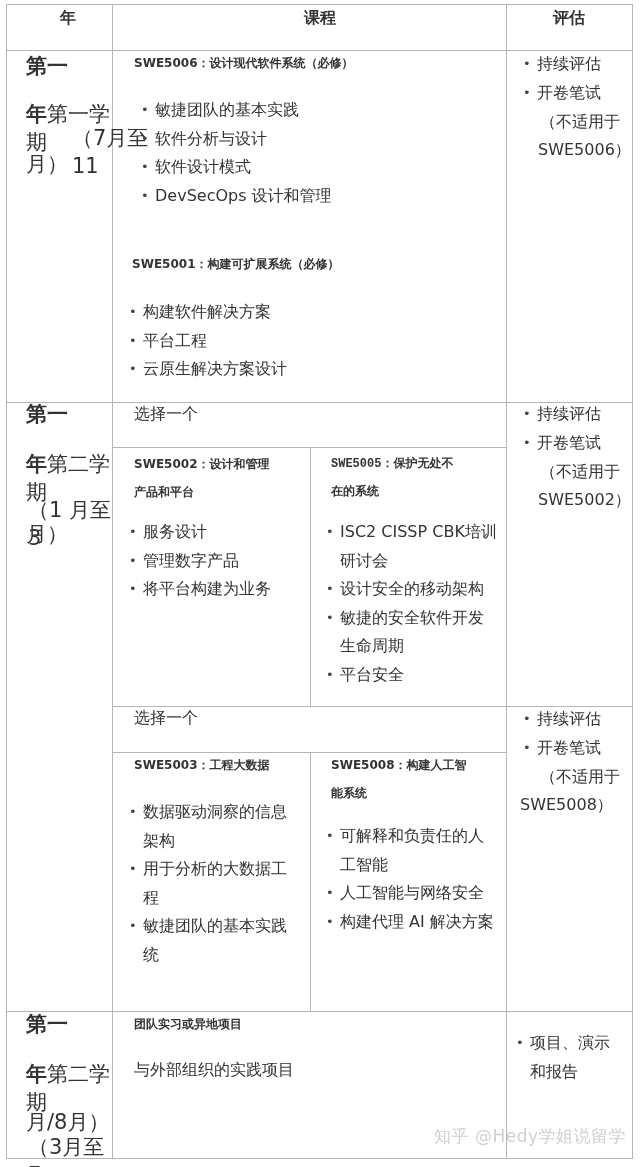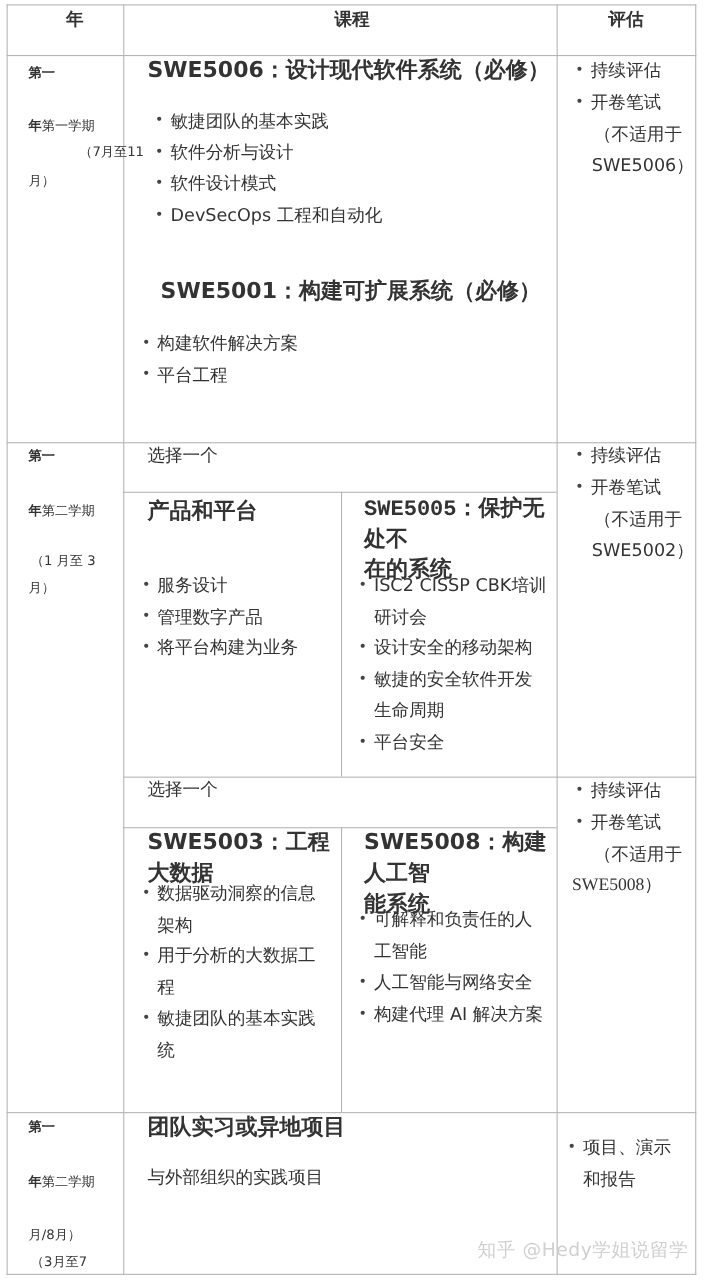--- a/index.html
+++ b/index.html
@@ -2,22 +2,22 @@
 <html><head>
 <meta charset="utf-8">
 <style>
   html, body { margin: 0; padding: 0; background: #ffffff; }
   body { width: 640px; height: 1167px; position: relative; overflow: hidden;
          font-family: "DejaVu Sans", "Liberation Sans", sans-serif; color: #333333; font-size: 16px; }
   .hl { position: absolute; height: 1px; background: #b5b5b5; }
   .vl { position: absolute; width: 1px; background: #b5b5b5; }
   .hdr { font-weight: bold; font-size: 16px; position: absolute; top: 8px; }
   .bold { font-weight: bold; }
-  .year { position: absolute; left: 26px; font-size: 12px; line-height: 28px; width: 86px; }
-  .title { position: absolute; font-weight: bold; font-size: 20px; line-height: 28px; }
+  .year { position: absolute; left: 26px; font-size: 21px; line-height: 28px; width: 86px; }
+  .title { position: absolute; font-weight: bold; font-size: 12px; line-height: 28px; }
   ul.bl { position: absolute; margin: 0; padding: 0; list-style: none; font-size: 16px; line-height: 28.5px; }
   ul.bl li { position: relative; padding-left: 14px; }
   ul.bl li::before { content: "•"; position: absolute; left: 0; top: 0; font-size: 13px; color: #444; }
   .plain { position: absolute; font-size: 16px; line-height: 28px; }
   .note { position: absolute; font-size: 16px; line-height: 28.5px; }
   .wm { position: absolute; right: 14px; top: 1125px; color: #d0d0d0; font-size: 17px; letter-spacing: 0.5px; }
 </style>
 </head>
 <body>
 
@@ -49,47 +49,49 @@
       <span class="bold">年</span><span>第一学期</span>
     </div>
     <div class="year" style="top:124px;left:28px;margin-left:44px;">（7月至11</div>
     <div class="year" style="top:150px;">月）</div>
 
     <div class="title" style="left:134px;top:49px;">SWE5006：设计现代软件系统（必修）</div>
     <ul class="bl" style="left:141px;top:96px;width:370px;">
       <li>敏捷团队的基本实践</li>
       <li>软件分析与设计</li>
       <li>软件设计模式</li>
-      <li>DevSecOps 工程和自动化</li>
+      <li>DevSecOps 设计和管理</li>
     </ul>
 
-    <div class="title" style="left:146px;top:250px;text-align:center;">SWE5001：构建可扩展系统（必修）</div>
+    <div class="title" style="left:132px;top:250px;text-align:center;">SWE5001：构建可扩展系统（必修）</div>
     <ul class="bl" style="left:129px;top:298px;width:370px;">
       <li>构建软件解决方案</li>
       <li>平台工程</li>
+      <li>云原生解决方案设计</li>
     </ul>
 
     <ul class="bl" style="left:523px;top:50px;width:105px;">
       <li>持续评估</li>
       <li>开卷笔试</li>
     </ul>
     <div class="note" style="left:540px;top:108px;">（不适用于</div>
     <div class="note" style="left:538px;top:136px;">SWE5006）</div>
   </div>
 
   <div>
     <div class="year bold" style="top:400px;">第一</div>
     <div class="year" style="top:450px;">
       <span class="bold">年</span><span>第二学期</span>
     </div>
     <div class="year" style="top:496px;left:28px;">（1 月至 3</div>
     <div class="year" style="top:520px;">月）</div>
 
     <div class="plain" style="left:134px;top:400px;">选择一个</div>
     <div class="title" style="left:134px;top:450px;width:175px;">
+      <div>SWE5002：设计和管理</div>
       <div>产品和平台</div>
     </div>
     <ul class="bl" style="left:129px;top:518px;width:180px;">
       <li>服务设计</li>
       <li>管理数字产品</li>
       <li>将平台构建为业务</li>
     </ul>
 
     <div class="title" style="left:331px;top:450px;width:175px;font-family:Liberation Mono, monospace;">
       <div>SWE5005：保护无处不</div>
@@ -127,21 +129,21 @@
       <li><span>可解释和负责任的人</span><br><span>工智能</span></li>
       <li>人工智能与网络安全</li>
       <li>构建代理 AI 解决方案</li>
     </ul>
 
     <ul class="bl" style="left:523px;top:705px;width:105px;">
       <li>持续评估</li>
       <li>开卷笔试</li>
     </ul>
     <div class="note" style="left:540px;top:763px;">（不适用于</div>
-    <div class="note" style="left:520px;top:791px;font-family:Liberation Serif, serif;">SWE5008）</div>
+    <div class="note" style="left:520px;top:791px;">SWE5008）</div>
   </div>
 
   <div>
     <div class="year bold" style="top:1010px;">第一</div>
     <div class="year" style="top:1060px;">
       <span class="bold">年</span><span>第二学期</span>
     </div>
     <div class="year" style="top:1133px;left:28px;">（3月至7</div>
     <div class="year" style="top:1108px;">月/8月）</div>
 

